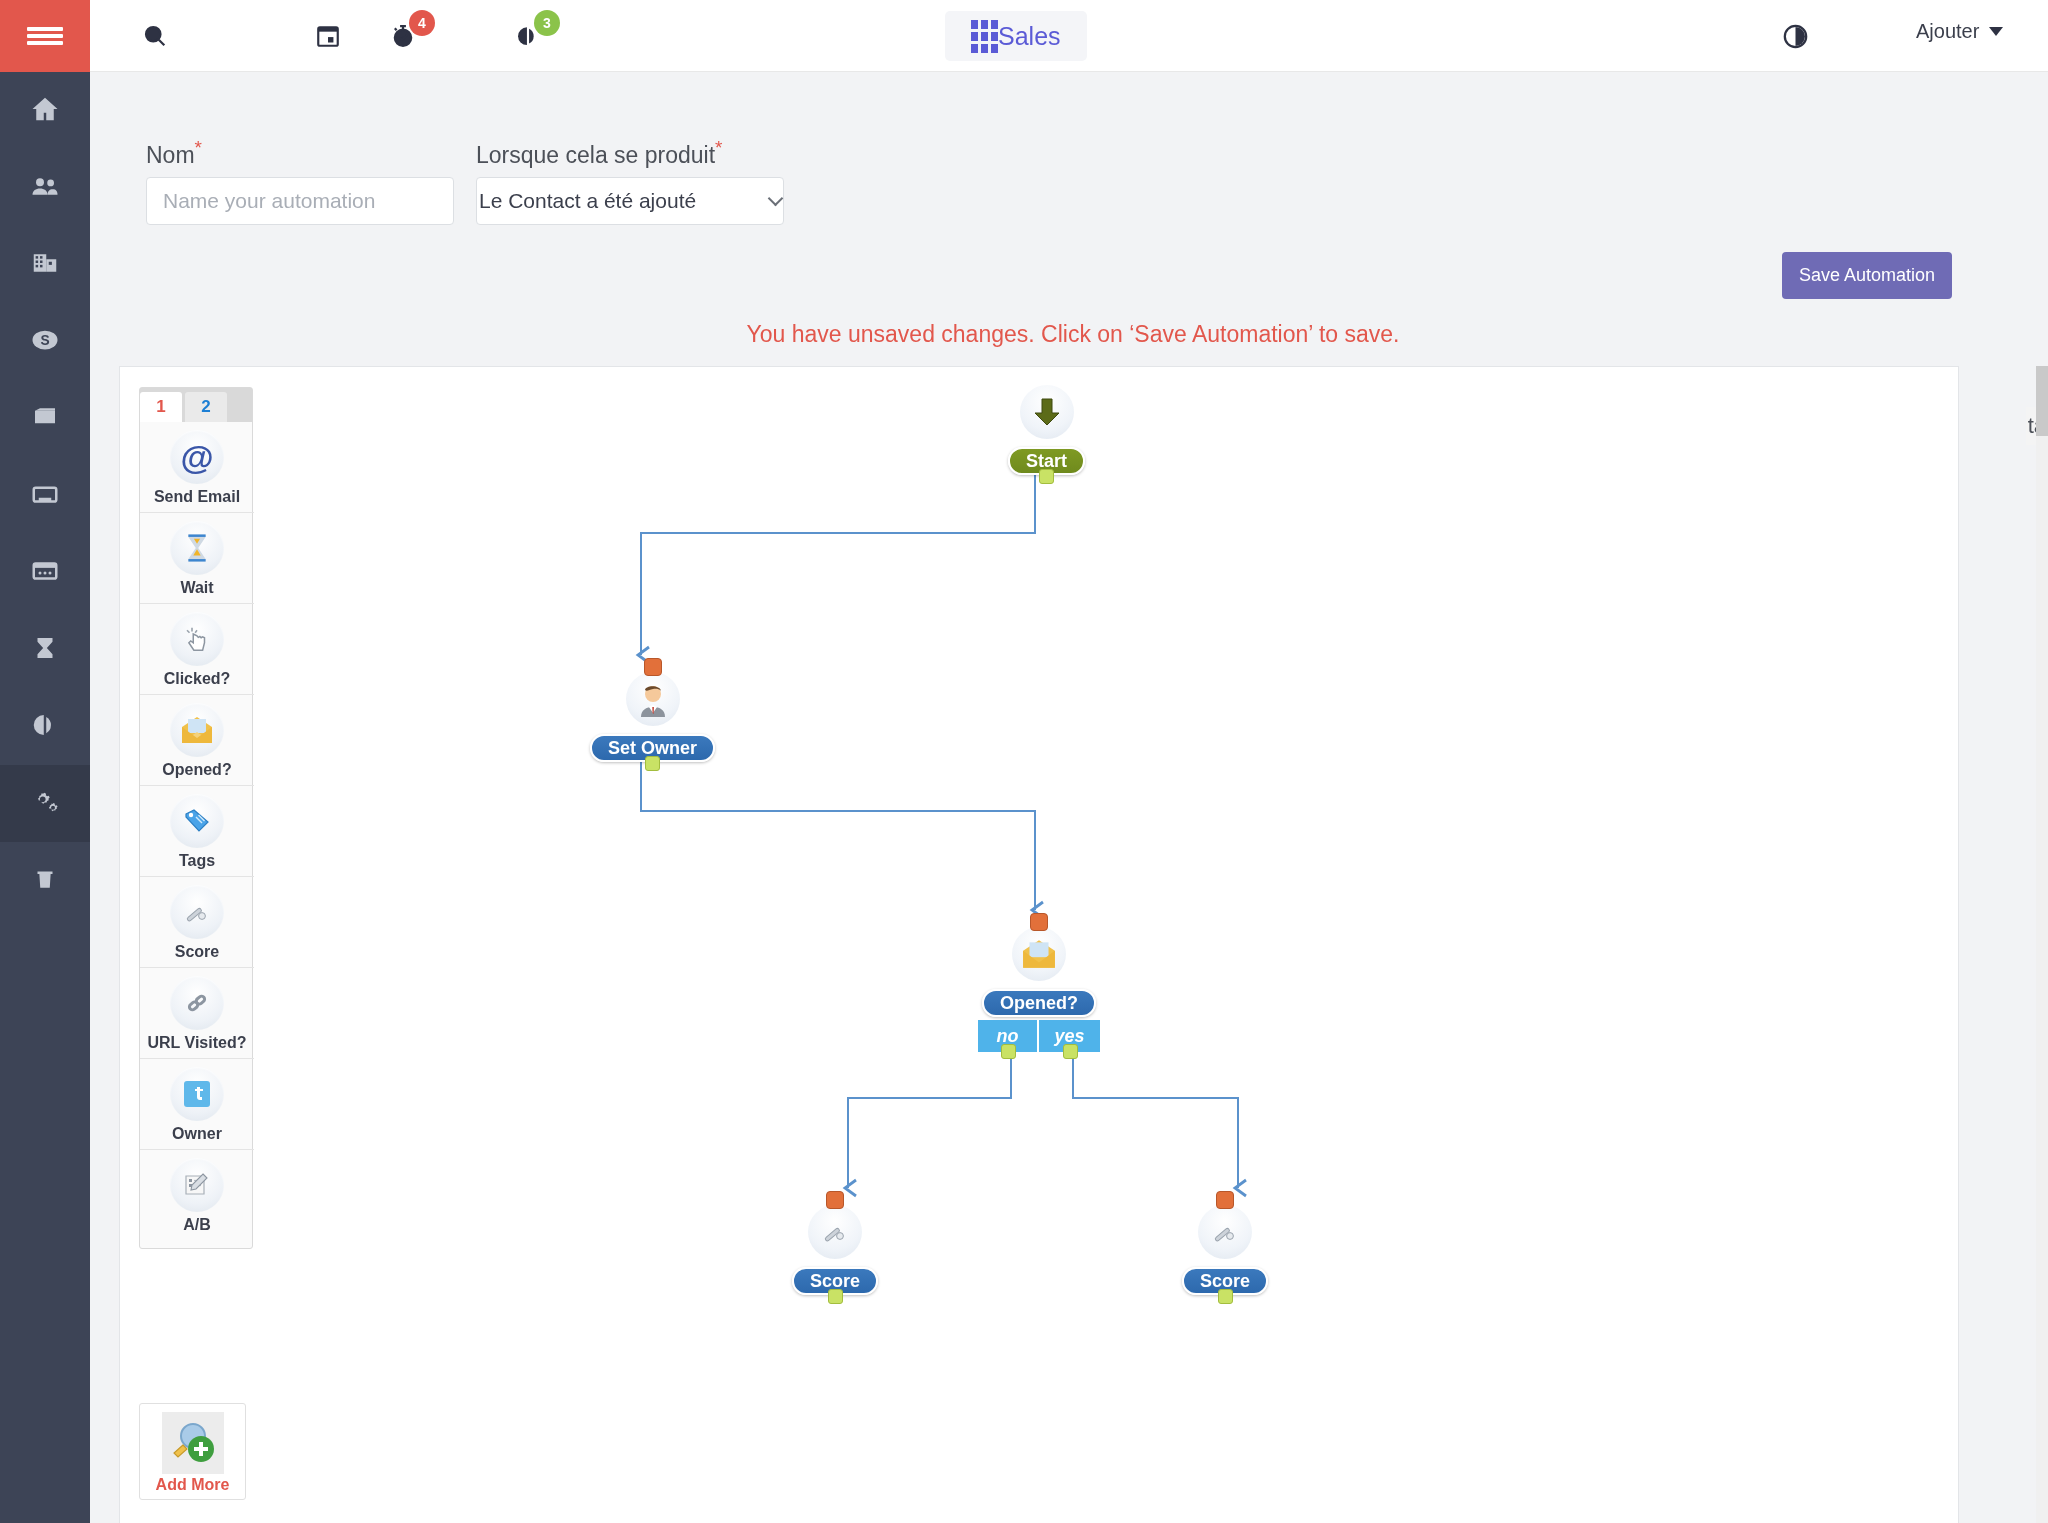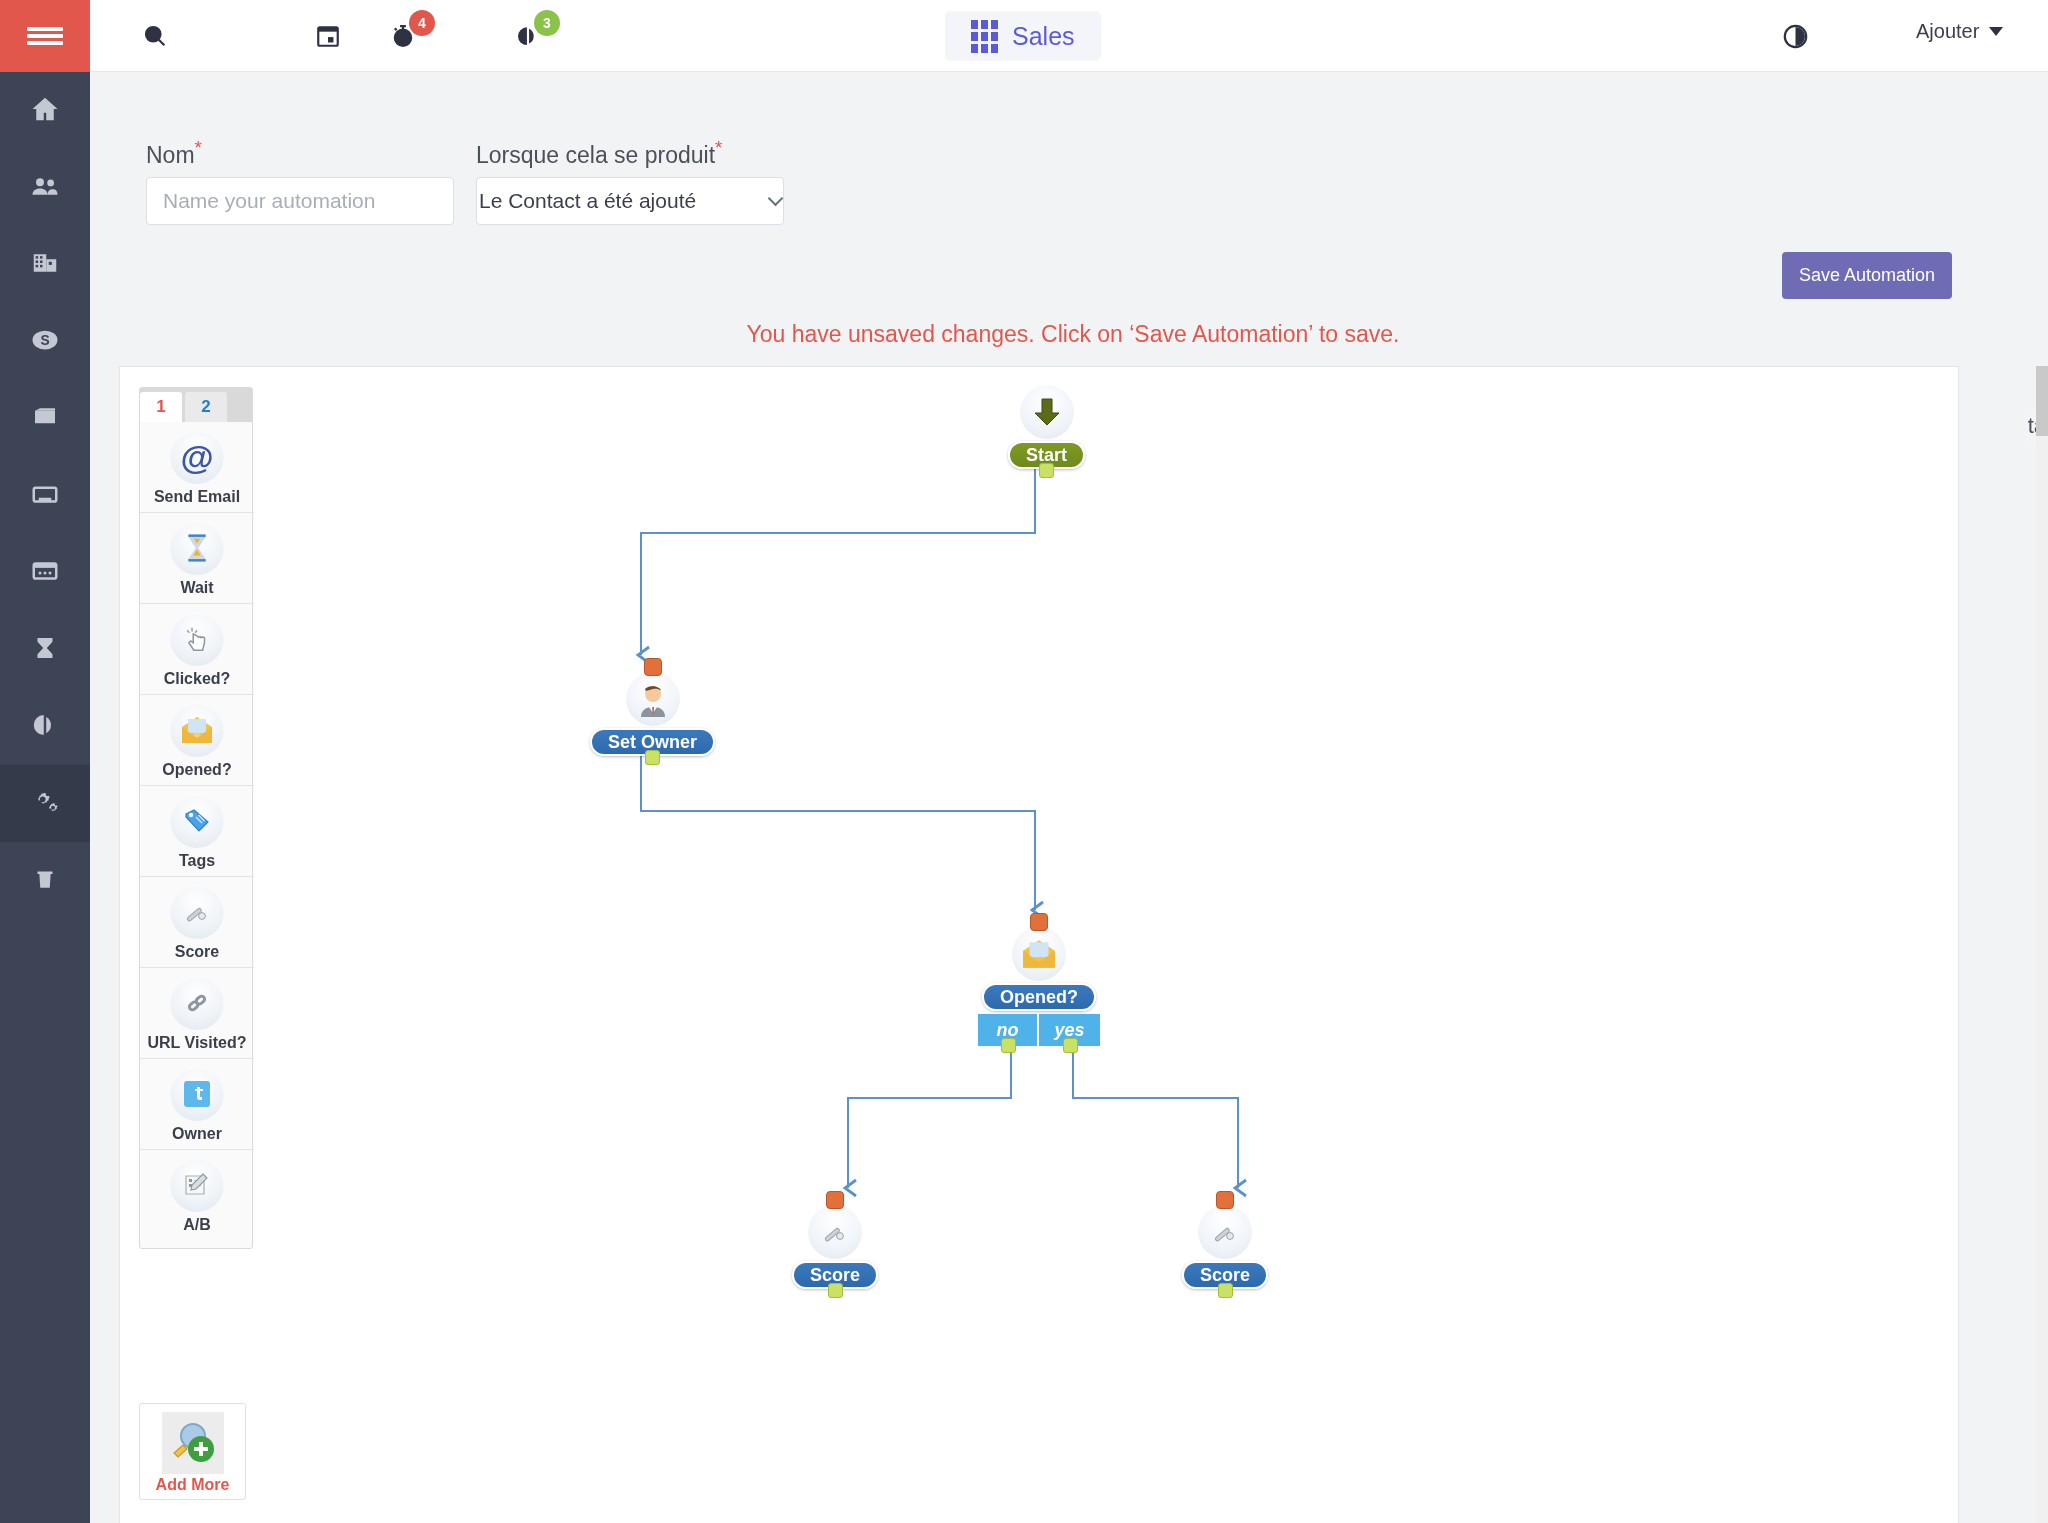--- a/index.html
+++ b/index.html
@@ -44,21 +44,21 @@
     color: #fff; font-size: 14px; font-weight: 600;
     display: flex; align-items: center; justify-content: center;
     padding: 0 6px;
   }
   .badge.red { background: #e2574c; }
   .badge.green { background: #8bc34a; }
 
   #app-pill {
     position: absolute; left: 855px; top: 11px;
     height: 50px; background: #f4f5f8; border-radius: 5px;
-    display: flex; align-items: center; gap: 14px;
+    display: flex; align-items: center; 
     padding: 0 26px; cursor: pointer;
   }
   #app-pill .grid-ico { display: grid; grid-template-columns: repeat(3, 7px); gap: 3px; }
   #app-pill .grid-ico i { width: 7px; height: 9px; background: #5b5bd6; display: block; }
   #app-pill .app-label { color: #5b5bd6; font-size: 25px; }
 
   #contrast-icon { position: absolute; left: 1683px; top: 16px; width: 44px; height: 44px;
     display: flex; align-items: center; justify-content: center; cursor: pointer; }
   #add-menu {
     position: absolute; left: 1826px; top: 20px;
@@ -158,21 +158,21 @@
 
   
   .node { position: absolute; display: flex; flex-direction: column; align-items: center; }
   .node-ico {
     width: 54px; height: 54px; border-radius: 50%;
     background: radial-gradient(circle at 50% 30%, #ffffff 0%, #f0f4f9 60%, #dfe6ef 100%);
     display: flex; align-items: center; justify-content: center;
     font-size: 30px; position: relative;
   }
   .pill {
-    margin-top: 2px; border-radius: 14px; height: 28px; padding: 0 16px;
+    margin-top: 8px; border-radius: 14px; height: 28px; padding: 0 16px;
     display: flex; align-items: center; justify-content: center;
     color: #fff; font-size: 18px; font-weight: bold;
     border: 2px solid #fff; box-shadow: 0 1px 3px rgba(0,0,0,.25);
     white-space: nowrap; cursor: pointer;
   }
   .pill.green { background: linear-gradient(#7f9a23, #6f8a1d); }
   .pill.blue  { background: linear-gradient(#3b79bd, #2d69ad); }
   .dot-in {
     position: absolute; top: -14px; left: 50%; margin-left: -9px;
     width: 18px; height: 18px; border-radius: 4px;

